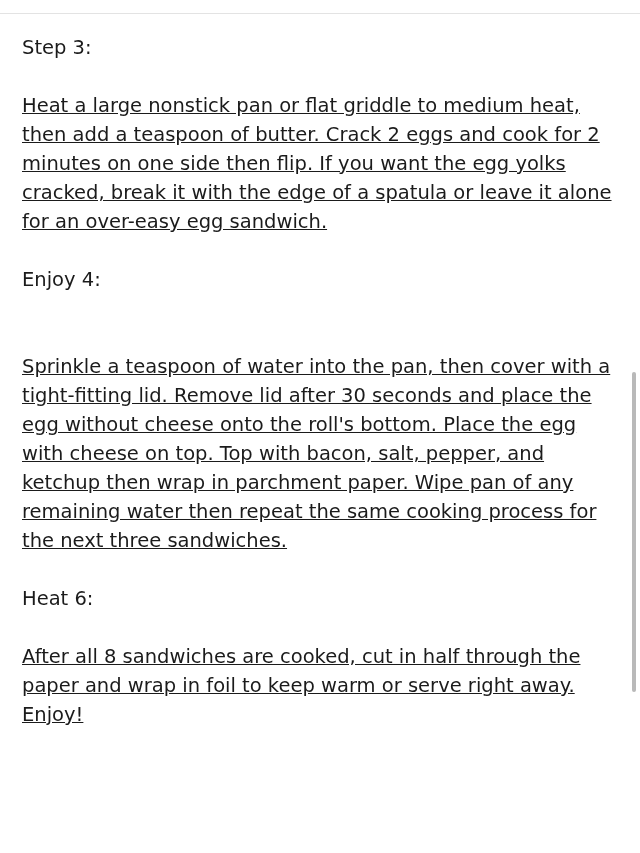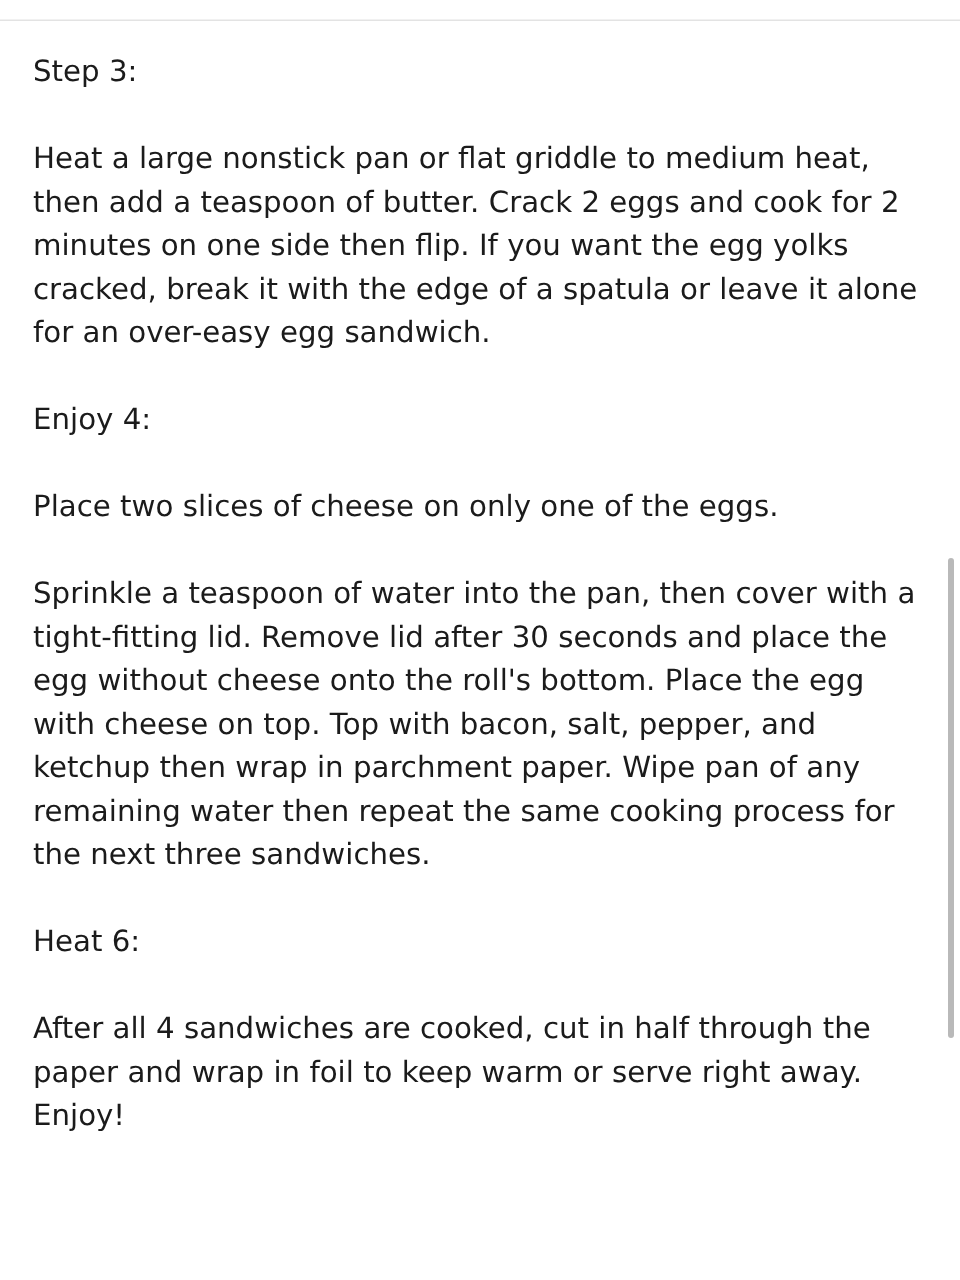--- a/index.html
+++ b/index.html
@@ -45,20 +45,21 @@
     font-weight: 400;
     color: #1b1b1b;
     margin: 0;
   }
   .para {
     font-size: 19.5px;
     line-height: 29px;
     font-weight: 400;
     color: #1b1b1b;
     margin: 0;
+    text-decoration: underline;
   }
   .gap-line {
     height: 29px;
   }
   .scrollbar-track {
     position: absolute;
     right: 2px;
     top: 0;
     width: 4px;
     height: 853px;
@@ -89,36 +90,33 @@
     <div class="gap-line"></div>
     <div class="block">
       <p class="para">Heat a large nonstick pan or flat griddle to medium heat, then add a teaspoon of butter. Crack 2 eggs and cook for 2 minutes on one side then flip. If you want the egg yolks cracked, break it with the edge of a spatula or leave it alone for an over-easy egg sandwich.</p>
     </div>
 
     <div class="gap-line"></div>
     <div class="block">
       <p class="heading">Enjoy 4:</p>
     </div>
     <div class="gap-line"></div>
-    <div class="block">
-      <p class="para">Place two slices of cheese on only one of the eggs.</p>
-    </div>
 
     <div class="gap-line"></div>
     <div class="block">
       <p class="para">Sprinkle a teaspoon of water into the pan, then cover with a tight-fitting lid. Remove lid after 30 seconds and place the egg without cheese onto the roll's bottom. Place the egg with cheese on top. Top with bacon, salt, pepper, and ketchup then wrap in parchment paper. Wipe pan of any remaining water then repeat the same cooking process for the next three sandwiches.</p>
     </div>
 
     <div class="gap-line"></div>
     <div class="block">
       <p class="heading">Heat 6:</p>
     </div>
     <div class="gap-line"></div>
     <div class="block">
-      <p class="para">After all 4 sandwiches are cooked, cut in half through the paper and wrap in foil to keep warm or serve right away. Enjoy!</p>
+      <p class="para">After all 8 sandwiches are cooked, cut in half through the paper and wrap in foil to keep warm or serve right away. Enjoy!</p>
     </div>
 
   </div>
 
   <div class="scrollbar-track">
     <div class="scrollbar-thumb"></div>
   </div>
 
 </div>
 

